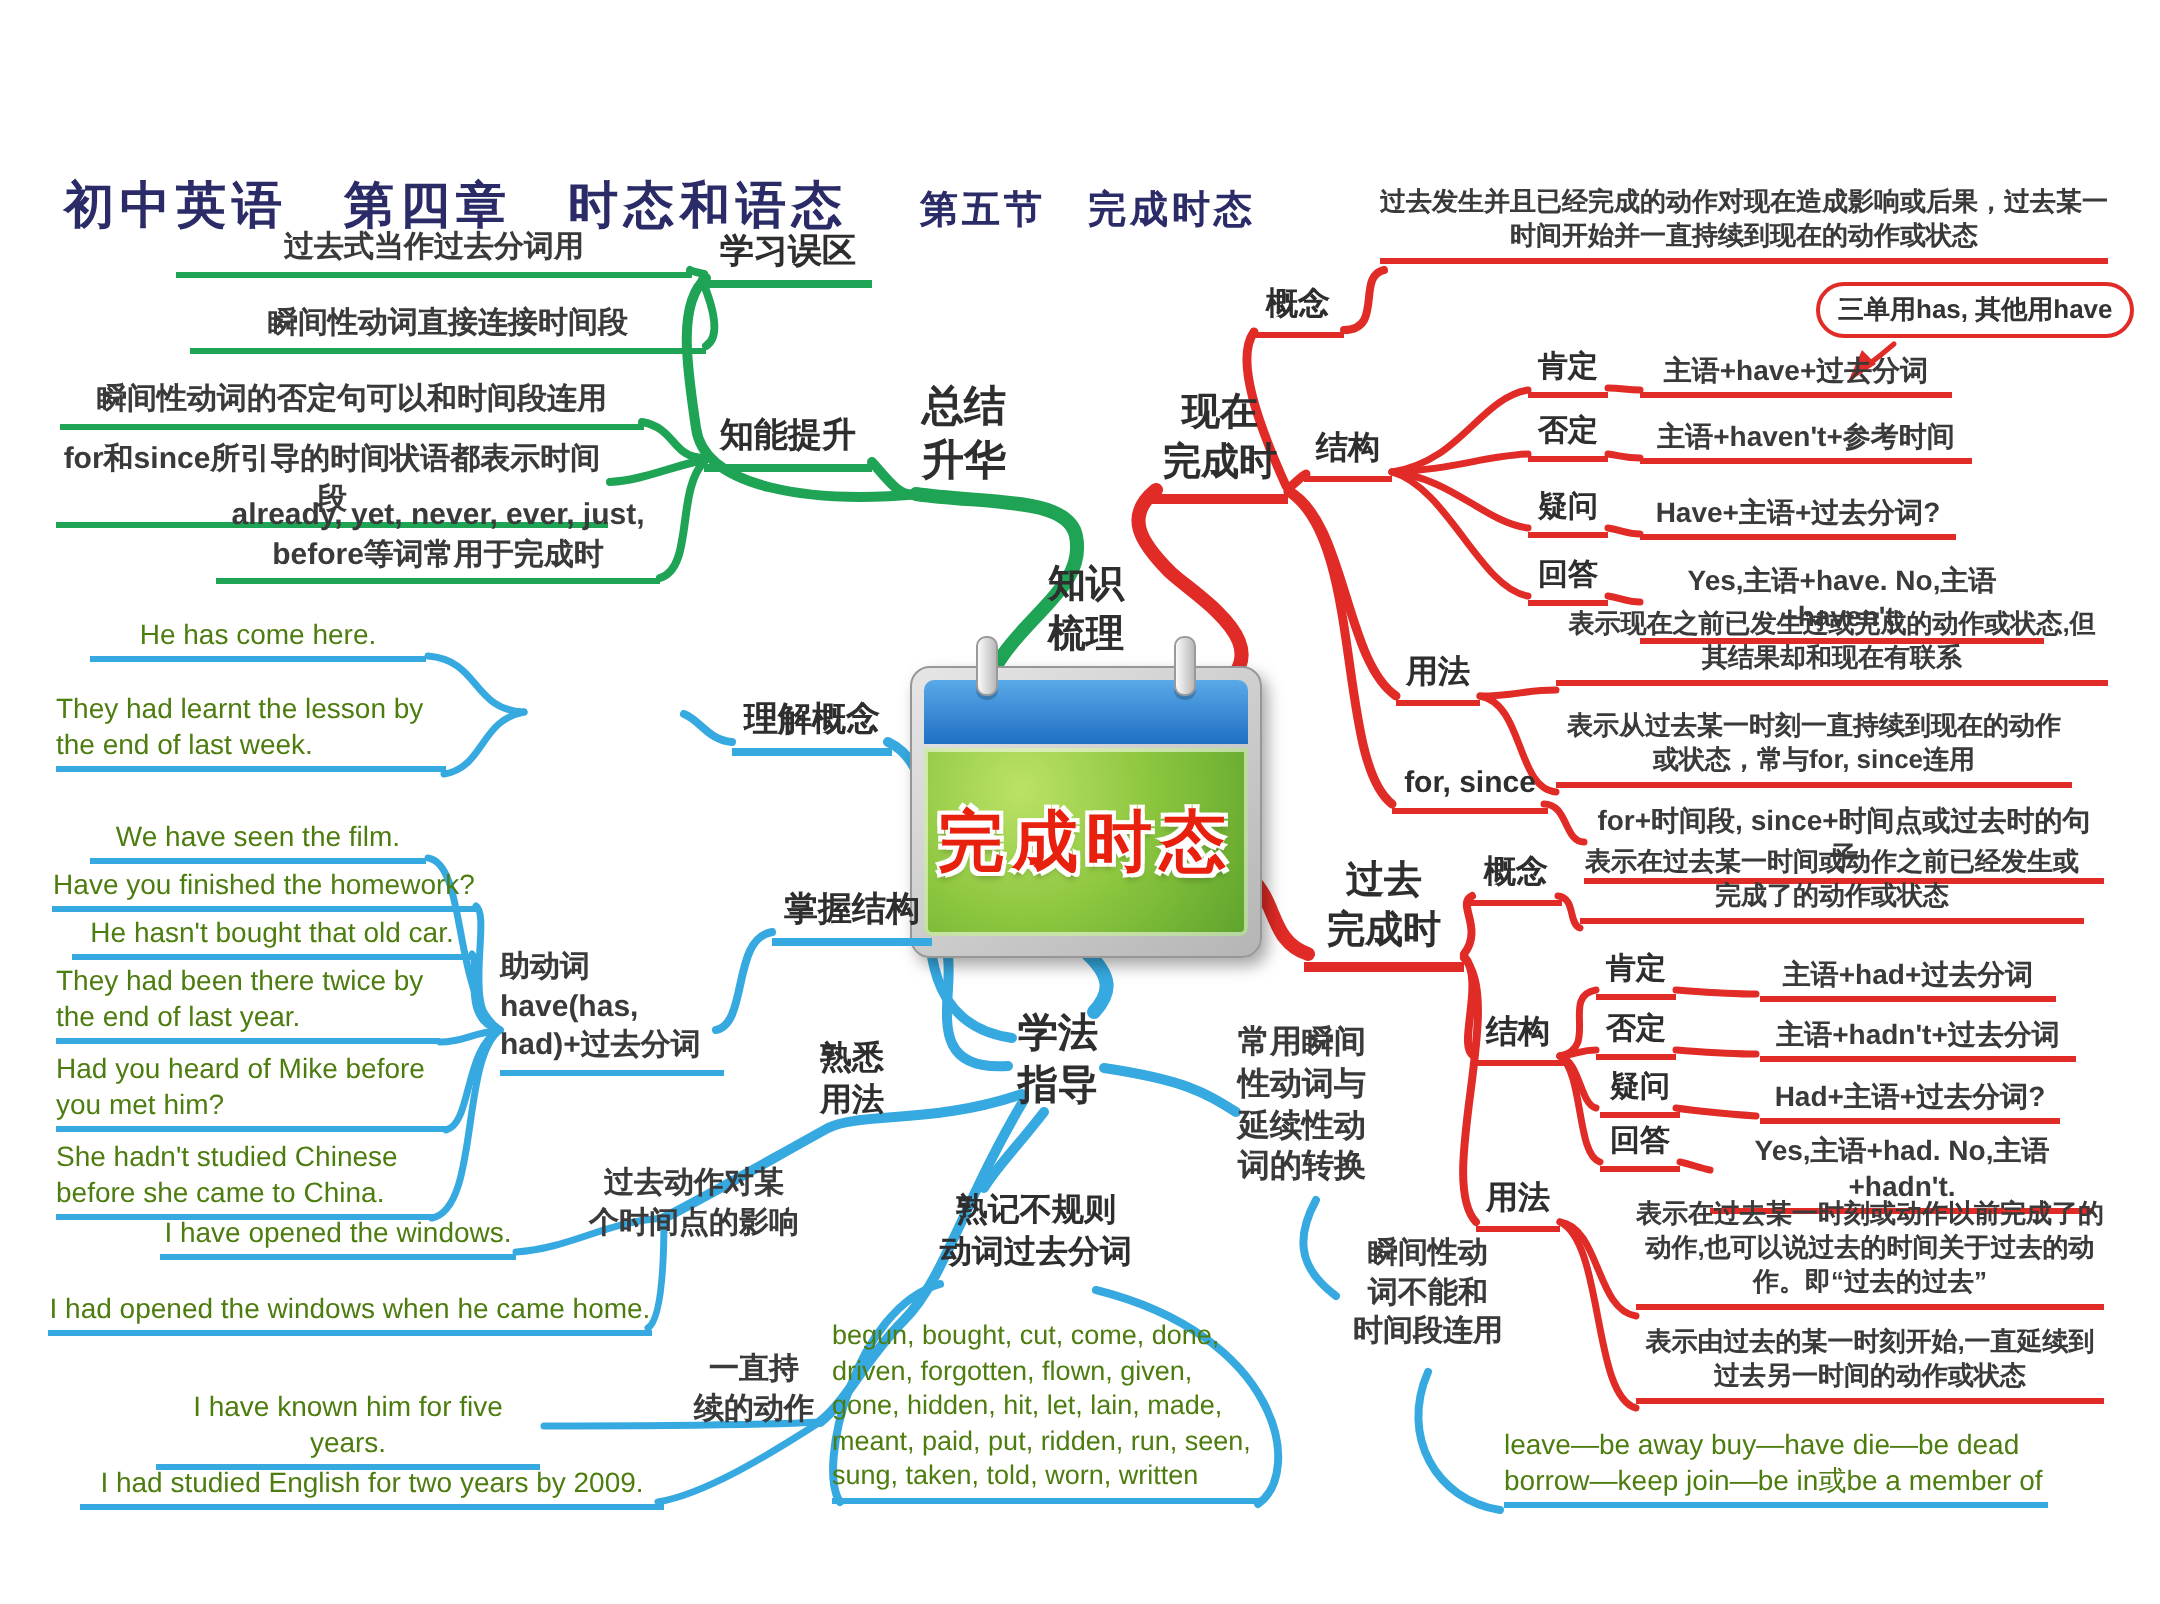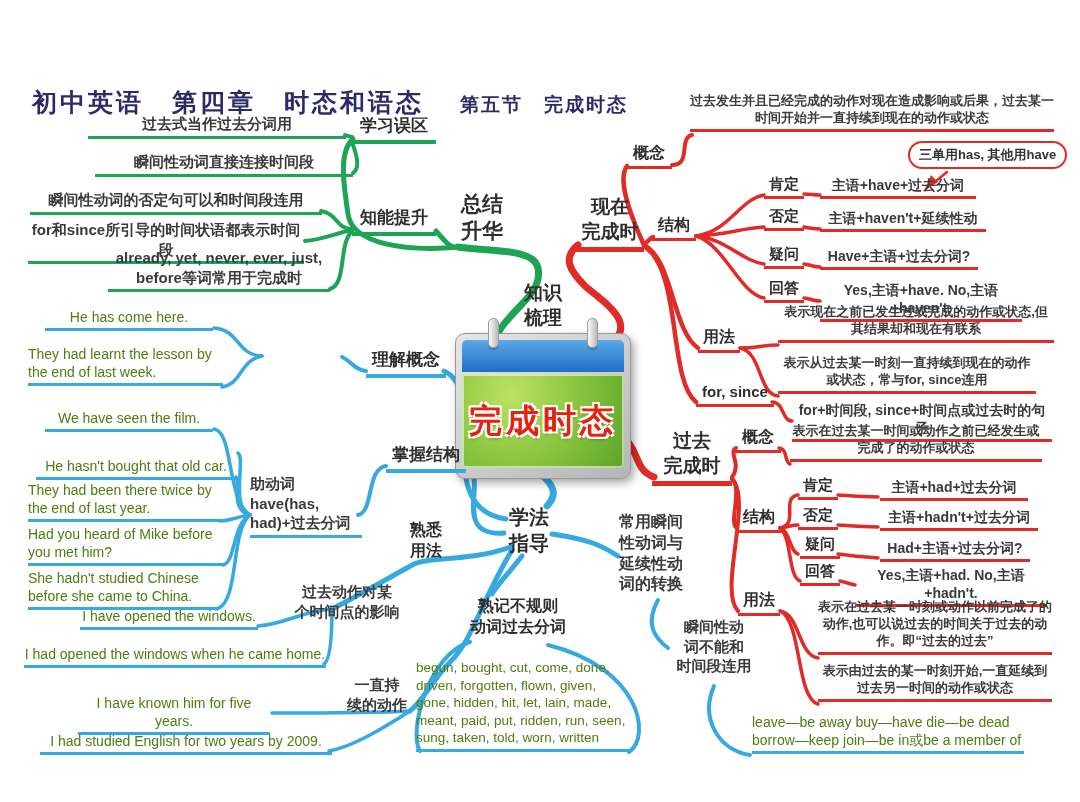--- a/index.html
+++ b/index.html
@@ -149,21 +149,21 @@
 
 <div class="lbl cn ur" style="left:690px;top:93px;width:364px;font-size:13px">过去发生并且已经完成的动作对现在造成影响或后果，过去某一时间开始并一直持续到现在的动作或状态</div>
 <div class="lbl n tc ur" style="left:626px;top:143px;width:46px;font-size:16px">概念</div>
 <div class="bubble">三单用has, 其他用have</div>
 <div class="lbl n tc ml ur5" style="left:576px;top:195px;width:68px;font-size:19px">现在
 完成时</div>
 <div class="lbl n tc ur" style="left:652px;top:215px;width:44px;font-size:16px">结构</div>
 <div class="lbl n tc ur" style="left:764px;top:174px;width:40px;font-size:15px">肯定</div>
 <div class="lbl cn ur" style="left:820px;top:176px;width:156px;font-size:14px">主语+have+过去分词</div>
 <div class="lbl n tc ur" style="left:764px;top:206px;width:40px;font-size:15px">否定</div>
-<div class="lbl cn ur" style="left:820px;top:209px;width:166px;font-size:14px">主语+haven't+延续性动</div>
+<div class="lbl cn ur" style="left:820px;top:209px;width:166px;font-size:14px">主语+haven't+参考时间</div>
 <div class="lbl n tc ur" style="left:764px;top:244px;width:40px;font-size:15px">疑问</div>
 <div class="lbl cn ur" style="left:820px;top:247px;width:158px;font-size:14px">Have+主语+过去分词?</div>
 <div class="lbl n tc ur" style="left:764px;top:278px;width:40px;font-size:15px">回答</div>
 <div class="lbl cn ur" style="left:820px;top:281px;width:202px;font-size:14px">Yes,主语+have. No,主语+haven't.</div>
 <div class="lbl n tc ur" style="left:698px;top:327px;width:42px;font-size:16px">用法</div>
 <div class="lbl cn ur" style="left:778px;top:304px;width:276px;font-size:13px">表示现在之前已发生过或完成的动作或状态,但其结果却和现在有联系</div>
 <div class="lbl cn ur" style="left:778px;top:355px;width:258px;font-size:13px">表示从过去某一时刻一直持续到现在的动作或状态，常与for, since连用</div>
 <div class="lbl n tc ur" style="left:696px;top:382px;width:78px;font-size:15px">for, since</div>
 <div class="lbl cn ur" style="left:792px;top:401px;width:260px;font-size:14px">for+时间段, since+时间点或过去时的句子</div>
 
@@ -181,20 +181,21 @@
 <div class="lbl n tc ur" style="left:800px;top:561px;width:40px;font-size:15px">回答</div>
 <div class="lbl cn ur" style="left:855px;top:566px;width:192px;font-size:14px">Yes,主语+had. No,主语+hadn't.</div>
 <div class="lbl n tc ur" style="left:738px;top:590px;width:42px;font-size:16px">用法</div>
 <div class="lbl cn ur" style="left:818px;top:599px;width:234px;font-size:13px">表示在过去某一时刻或动作以前完成了的动作,也可以说过去的时间关于过去的动作。即“过去的过去”</div>
 <div class="lbl cn ur" style="left:818px;top:663px;width:234px;font-size:13px">表示由过去的某一时刻开始,一直延续到过去另一时间的动作或状态</div>
 
 <div class="lbl en tc ub" style="left:45px;top:308px;width:168px;font-size:14px">He has come here.</div>
 <div class="lbl en ub" style="left:28px;top:345px;width:195px;font-size:14px">They had learnt the lesson by the end of last week.</div>
 <div class="lbl n tc ub4" style="left:366px;top:349px;width:80px;font-size:17px">理解概念</div>
 <div class="lbl en tc ub" style="left:45px;top:409px;width:168px;font-size:14px">We have seen the film.</div>
+<div class="lbl en tc ub" style="left:26px;top:433px;width:212px;font-size:14px">Have you finished the homework?</div>
 <div class="lbl en tc ub" style="left:36px;top:457px;width:200px;font-size:14px">He hasn't bought that old car.</div>
 <div class="lbl en ub" style="left:28px;top:481px;width:192px;font-size:14px">They had been there twice by the end of last year.</div>
 <div class="lbl en ub" style="left:28px;top:525px;width:196px;font-size:14px">Had you heard of Mike before you met him?</div>
 <div class="lbl en ub" style="left:28px;top:569px;width:190px;font-size:14px">She hadn't studied Chinese before she came to China.</div>
 <div class="lbl cn ml ub" style="left:250px;top:474px;width:112px;font-size:15px">助动词have(has,
 had)+过去分词</div>
 <div class="lbl n tc ub4" style="left:386px;top:444px;width:80px;font-size:17px">掌握结构</div>
 <div class="lbl n tc ml" style="left:404px;top:520px;width:44px;font-size:16px">熟悉
 用法</div>
 <div class="lbl cn tc ml" style="left:292px;top:582px;width:110px;font-size:15px">过去动作对某

